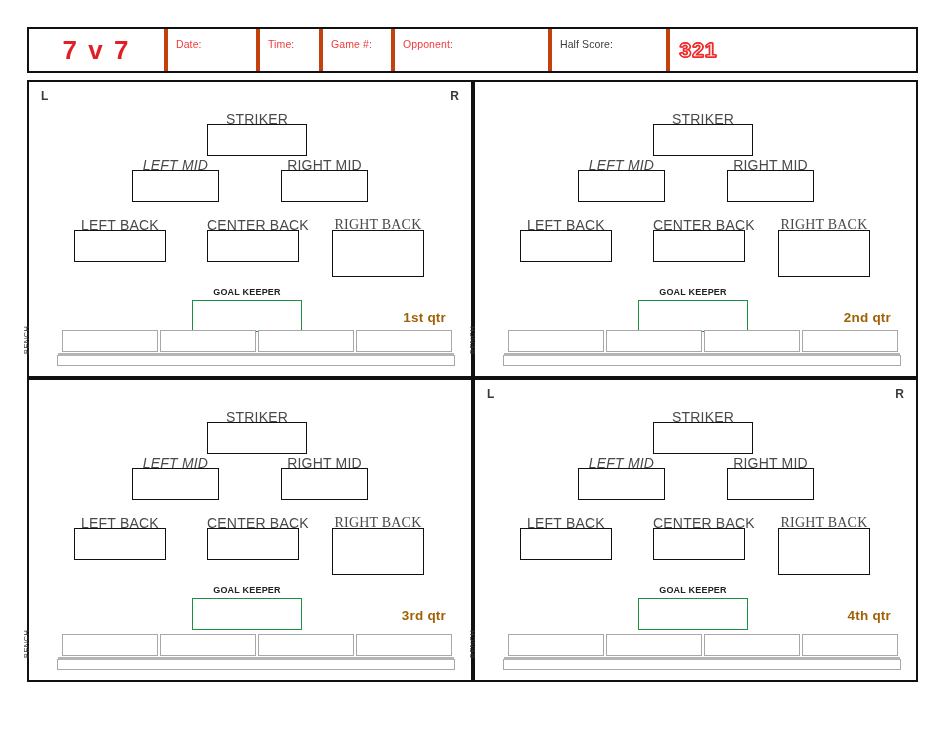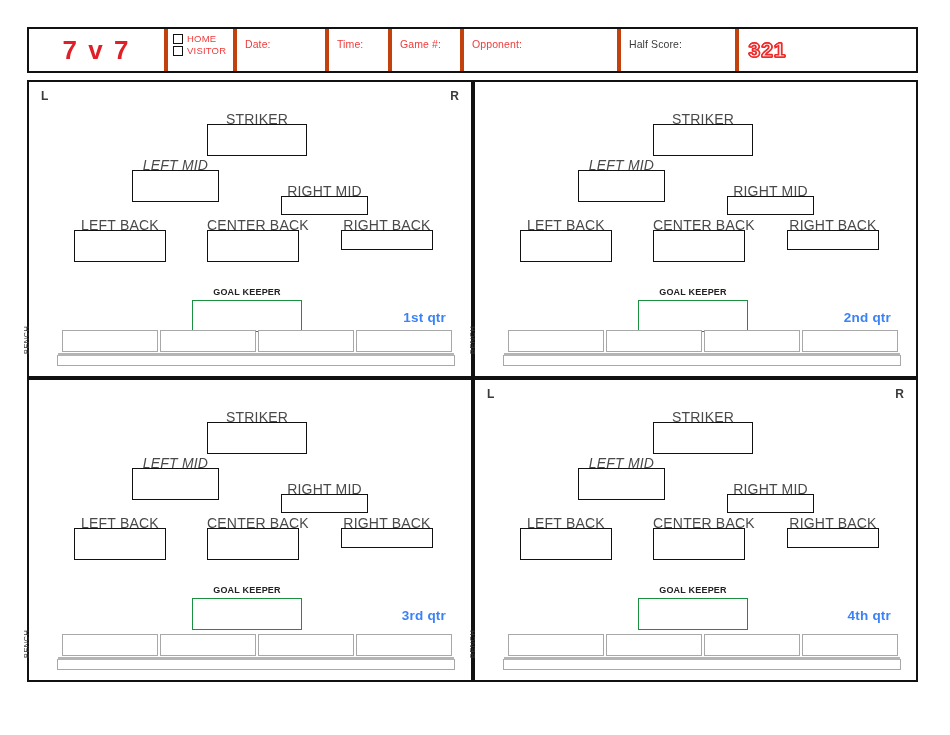--- a/index.html
+++ b/index.html
@@ -152,33 +152,33 @@
     color: #222222;
     font-size: 9px;
   }
   .slot.gk .slot-box {
     border: 1.6px solid #1a9040;
   }
 
   
   .s-striker { left: 178px; top: 42px;  width: 100px; height: 32px; }
   .s-lmid    { left: 103px; top: 88px;  width: 87px;  height: 32px; font-style: italic; }
-  .s-rmid    { left: 252px; top: 88px;  width: 87px;  height: 19px; margin-top: 26px; }
+  .s-rmid    { left: 252px; top: 88px;  width: 87px;  height: 32px; }
   .s-lback   { left: 45px;  top: 148px; width: 92px;  height: 32px; }
   .s-cback   { left: 178px; top: 148px; width: 92px;  height: 32px; }
-  .s-rback   { left: 312px; top: 148px; width: 92px;  height: 20px; }
+  .s-rback   { left: 303px; top: 148px; width: 92px;  height: 47px; font-family: Liberation Serif, serif; }
   .s-gk      { left: 163px; top: 218px; width: 110px; height: 32px; }
 
   .qtr-label {
     position: absolute;
     right: 25px;
     top: 228px;
     font-size: 13.5px;
     font-weight: bold;
-    color: #3b82f6;
+    color: #a16207;
     letter-spacing: 0.2px;
     white-space: nowrap;
   }
 
   
   .bench-word {
     position: absolute;
     left: 2px;
     bottom: 22px;
     font-size: 7.5px;
@@ -227,30 +227,20 @@
 <body>
 
 <div id="page">
 
   <div class="header">
 
     <div class="hcell logo-cell">
       <span class="logo-text">7 v 7</span>
     </div>
 
-    <div class="hcell hv-cell">
-      <div class="hv-row">
-        <span class="hv-box"></span>
-        <span class="hv-text">HOME</span>
-      </div>
-      <div class="hv-row">
-        <span class="hv-box"></span>
-        <span class="hv-text">VISITOR</span>
-      </div>
-    </div>
 
     <div class="hcell date-cell">
       <span class="hlabel">Date:</span>
     </div>
 
     <div class="hcell time-cell">
       <span class="hlabel">Time:</span>
     </div>
 
     <div class="hcell game-cell">

